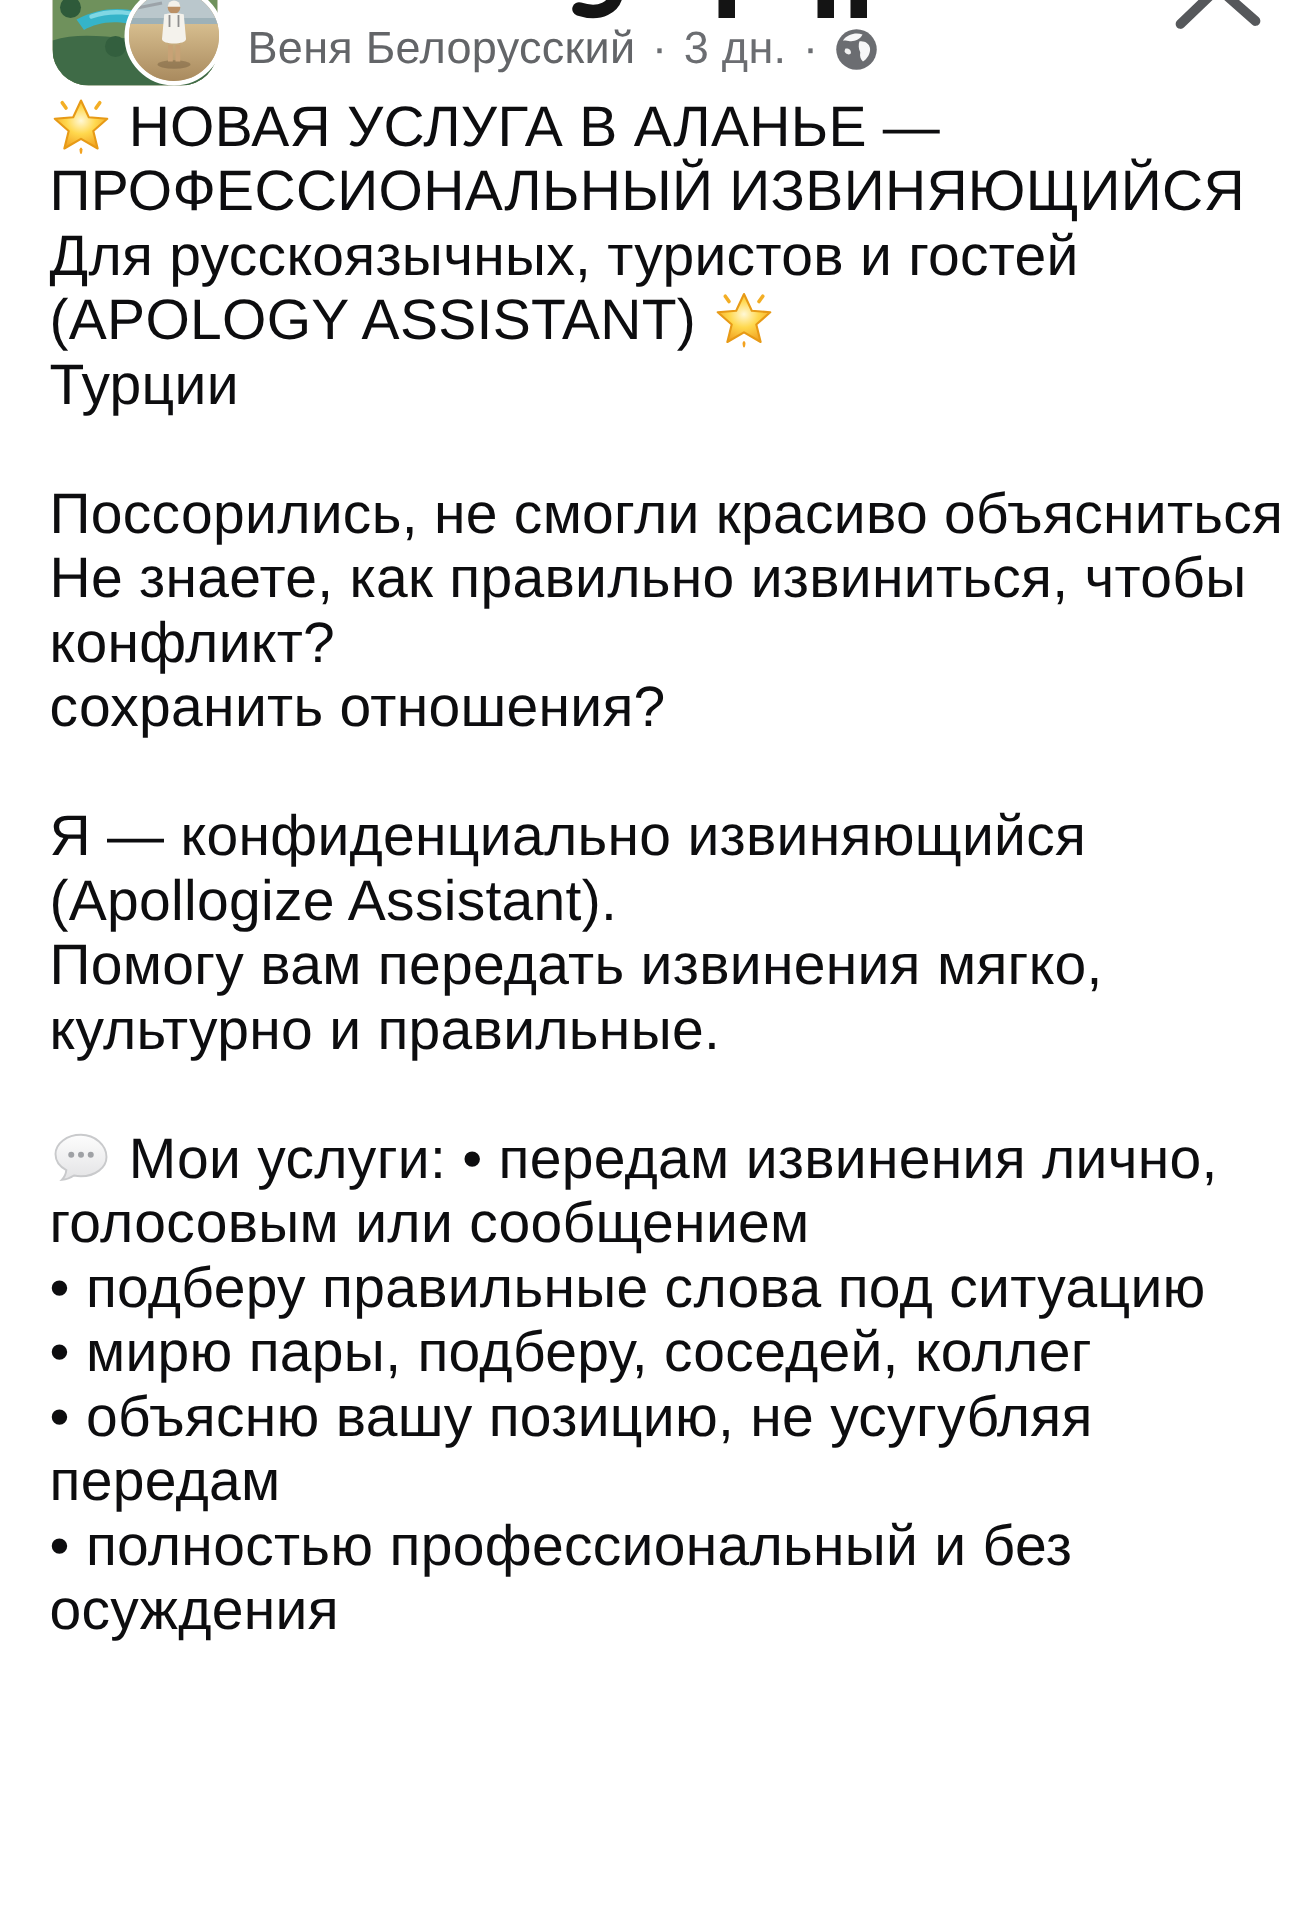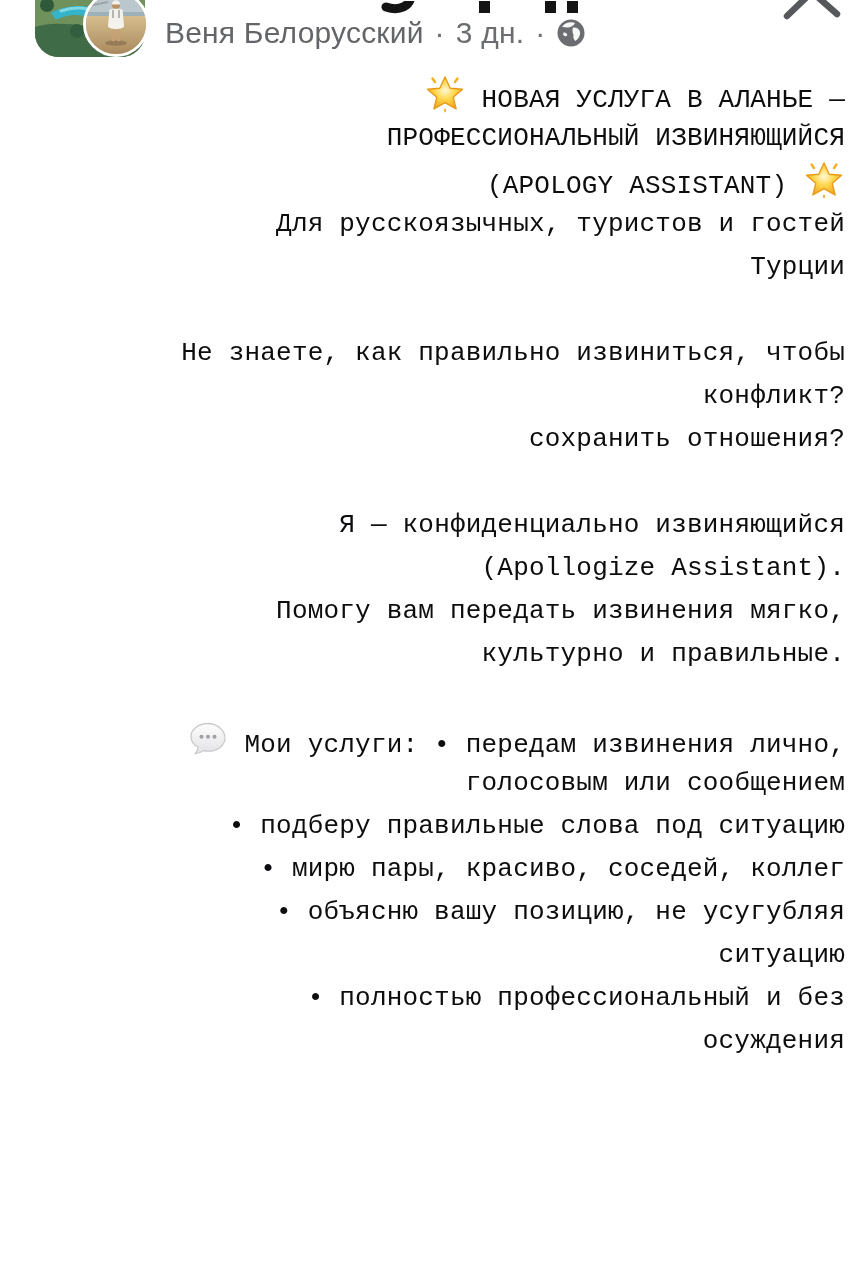--- a/index.html
+++ b/index.html
@@ -1,35 +1,35 @@
 <!DOCTYPE html>
 <html style="--bg: #ffffff; --body-text: #0d0d0f; --meta: #6b6d71;"><head>
 <meta charset="utf-8">
 <style>
   html,body{margin:0;padding:0;background:#fff;}
   .page{position:relative;width:868px;height:1280px;background:var(--bg,#ffffff);overflow:hidden;
-        font-family:"Liberation Sans","DejaVu Sans",sans-serif;text-align:right;}
+        font-family:"Liberation Sans","DejaVu Sans",sans-serif;}
 
   
   .group-thumb{position:absolute;left:35px;top:-53px;width:110px;height:110px;border-radius:24px;
                overflow:hidden;background:#9aa584;}
   .avatar{position:absolute;left:83px;top:-9px;width:66px;height:66px;border-radius:50%;
           border:3px solid #fff;box-sizing:border-box;overflow:hidden;background:#c2a87c;}
   .avatar svg{display:block;}
   .byline{position:absolute;left:165px;top:11px;height:44px;display:flex;align-items:center;gap:11px;
           font-size:30px;color:var(--meta,#6b6d71);letter-spacing:.2px;white-space:pre;}
   .byline .author{color:#636568;}
   .byline .globe{width:30px;height:30px;display:block;}
   .close-btn{position:absolute;right:27px;top:0;width:58px;height:24px;cursor:pointer;background:none;border:none;padding:0;}
   .close-btn svg{display:block;}
   .frag{position:absolute;left:378px;top:0;}
 
   
-  .post-body{position:absolute;left:33px;top:74px;width:812px;
-             font-size:26px;line-height:43px;letter-spacing:.2px;color:var(--body-text,#0d0d0f);font-family:Liberation Mono, monospace;}
+  .post-body{position:absolute;left:33px;top:64px;width:812px;
+             font-size:38px;line-height:43px;letter-spacing:.2px;color:var(--body-text,#0d0d0f);}
   .pline{white-space:pre;height:43px;}
   .emoji{display:inline-block;width:40px;height:40px;vertical-align:-7px;margin:0 1px;}
   .emoji svg{width:100%;height:100%;display:block;}
 </style>
 </head>
 <body>
 
 <div class="page">
 
   <div class="frag">
@@ -106,36 +106,37 @@
                 <stop offset="45%" stop-color="#FFD84D"></stop>
                 <stop offset="100%" stop-color="#F09E1F"></stop>
               </radialGradient>
             </defs>
             <polygon points="20,3 25.2,14.2 37.5,15.2 28.2,23.3 31.1,35 20,28.6 8.9,35 11.8,23.3 2.5,15.2 14.8,14.2" fill="url(#sg)" stroke="#E79A16" stroke-width="1.4" stroke-linejoin="round"></polygon>
             <line x1="7.5" y1="4.5" x2="10" y2="8" stroke="#F3AE25" stroke-width="2.4" stroke-linecap="round"></line>
             <line x1="32.5" y1="4.5" x2="30" y2="8" stroke="#F3AE25" stroke-width="2.4" stroke-linecap="round"></line>
             <path d="M19,35.6 q1,-2.4 2,0 q-0.2,3 -1,3 q-0.8,0 -1,-3z" fill="#F3A21F"></path>
           </svg></span> НОВАЯ УСЛУГА В АЛАНЬЕ —</div>
       <div class="pline">ПРОФЕССИОНАЛЬНЫЙ ИЗВИНЯЮЩИЙСЯ</div>
+      <div class="pline">Для русскоязычных, туристов и гостей</div>
       <div class="pline">(APOLOGY ASSISTANT) <span class="emoji"><svg viewBox="0 0 40 40">
             <defs>
               <radialGradient id="sg" cx="50%" cy="42%" r="62%">
                 <stop offset="0%" stop-color="#FFF8D6"></stop>
                 <stop offset="45%" stop-color="#FFD84D"></stop>
                 <stop offset="100%" stop-color="#F09E1F"></stop>
               </radialGradient>
             </defs>
             <polygon points="20,3 25.2,14.2 37.5,15.2 28.2,23.3 31.1,35 20,28.6 8.9,35 11.8,23.3 2.5,15.2 14.8,14.2" fill="url(#sg)" stroke="#E79A16" stroke-width="1.4" stroke-linejoin="round"></polygon>
             <line x1="7.5" y1="4.5" x2="10" y2="8" stroke="#F3AE25" stroke-width="2.4" stroke-linecap="round"></line>
             <line x1="32.5" y1="4.5" x2="30" y2="8" stroke="#F3AE25" stroke-width="2.4" stroke-linecap="round"></line>
             <path d="M19,35.6 q1,-2.4 2,0 q-0.2,3 -1,3 q-0.8,0 -1,-3z" fill="#F3A21F"></path>
           </svg></span></div>
-      <div class="pline">Для русскоязычных, туристов и гостей</div>
       <div class="pline">Турции</div>
       <div class="pline"></div>
+      <div class="pline">Поссорились, не смогли красиво объясниться</div>
       <div class="pline">Не знаете, как правильно извиниться, чтобы</div>
       <div class="pline">конфликт?</div>
       <div class="pline">сохранить отношения?</div>
       <div class="pline"></div>
       <div class="pline">Я — конфиденциально извиняющийся</div>
       <div class="pline">(Apollogize Assistant).</div>
       <div class="pline">Помогу вам передать извинения мягко,</div>
       <div class="pline">культурно и правильные.</div>
       <div class="pline"></div>
       <div class="pline"><span class="emoji"><svg viewBox="0 0 40 40">
@@ -145,20 +146,20 @@
                 <stop offset="100%" stop-color="#E3E3E5"></stop>
               </linearGradient>
             </defs>
             <path d="M20,4.5 C10.6,4.5 3,10.3 3,17.4 C3,21.9 5.8,25.8 10.2,28.1 C10,30.3 9,32.7 7.2,34.6 C10.5,34.3 13.3,33.1 15.3,31.7 C16.8,32 18.4,32.2 20,32.2 C29.4,32.2 37,26.4 37,19.3 C37,11.6 29.4,4.5 20,4.5 Z" fill="url(#bb)" stroke="#C9CACC" stroke-width="1.3"></path>
             <circle cx="13.5" cy="17.8" r="2" fill="#9FA1A5"></circle>
             <circle cx="20" cy="17.8" r="2" fill="#9FA1A5"></circle>
             <circle cx="26.5" cy="17.8" r="2" fill="#9FA1A5"></circle>
           </svg></span> Мои услуги: • передам извинения лично,</div>
       <div class="pline">голосовым или сообщением</div>
       <div class="pline">• подберу правильные слова под ситуацию</div>
-      <div class="pline">• мирю пары, красиво, соседей, коллег</div>
+      <div class="pline">• мирю пары, подберу, соседей, коллег</div>
       <div class="pline">• объясню вашу позицию, не усугубляя</div>
-      <div class="pline">ситуацию</div>
+      <div class="pline">передам</div>
       <div class="pline">• полностью профессиональный и без</div>
       <div class="pline">осуждения</div>
     </div>
 
 </div>
 
 </body></html>

